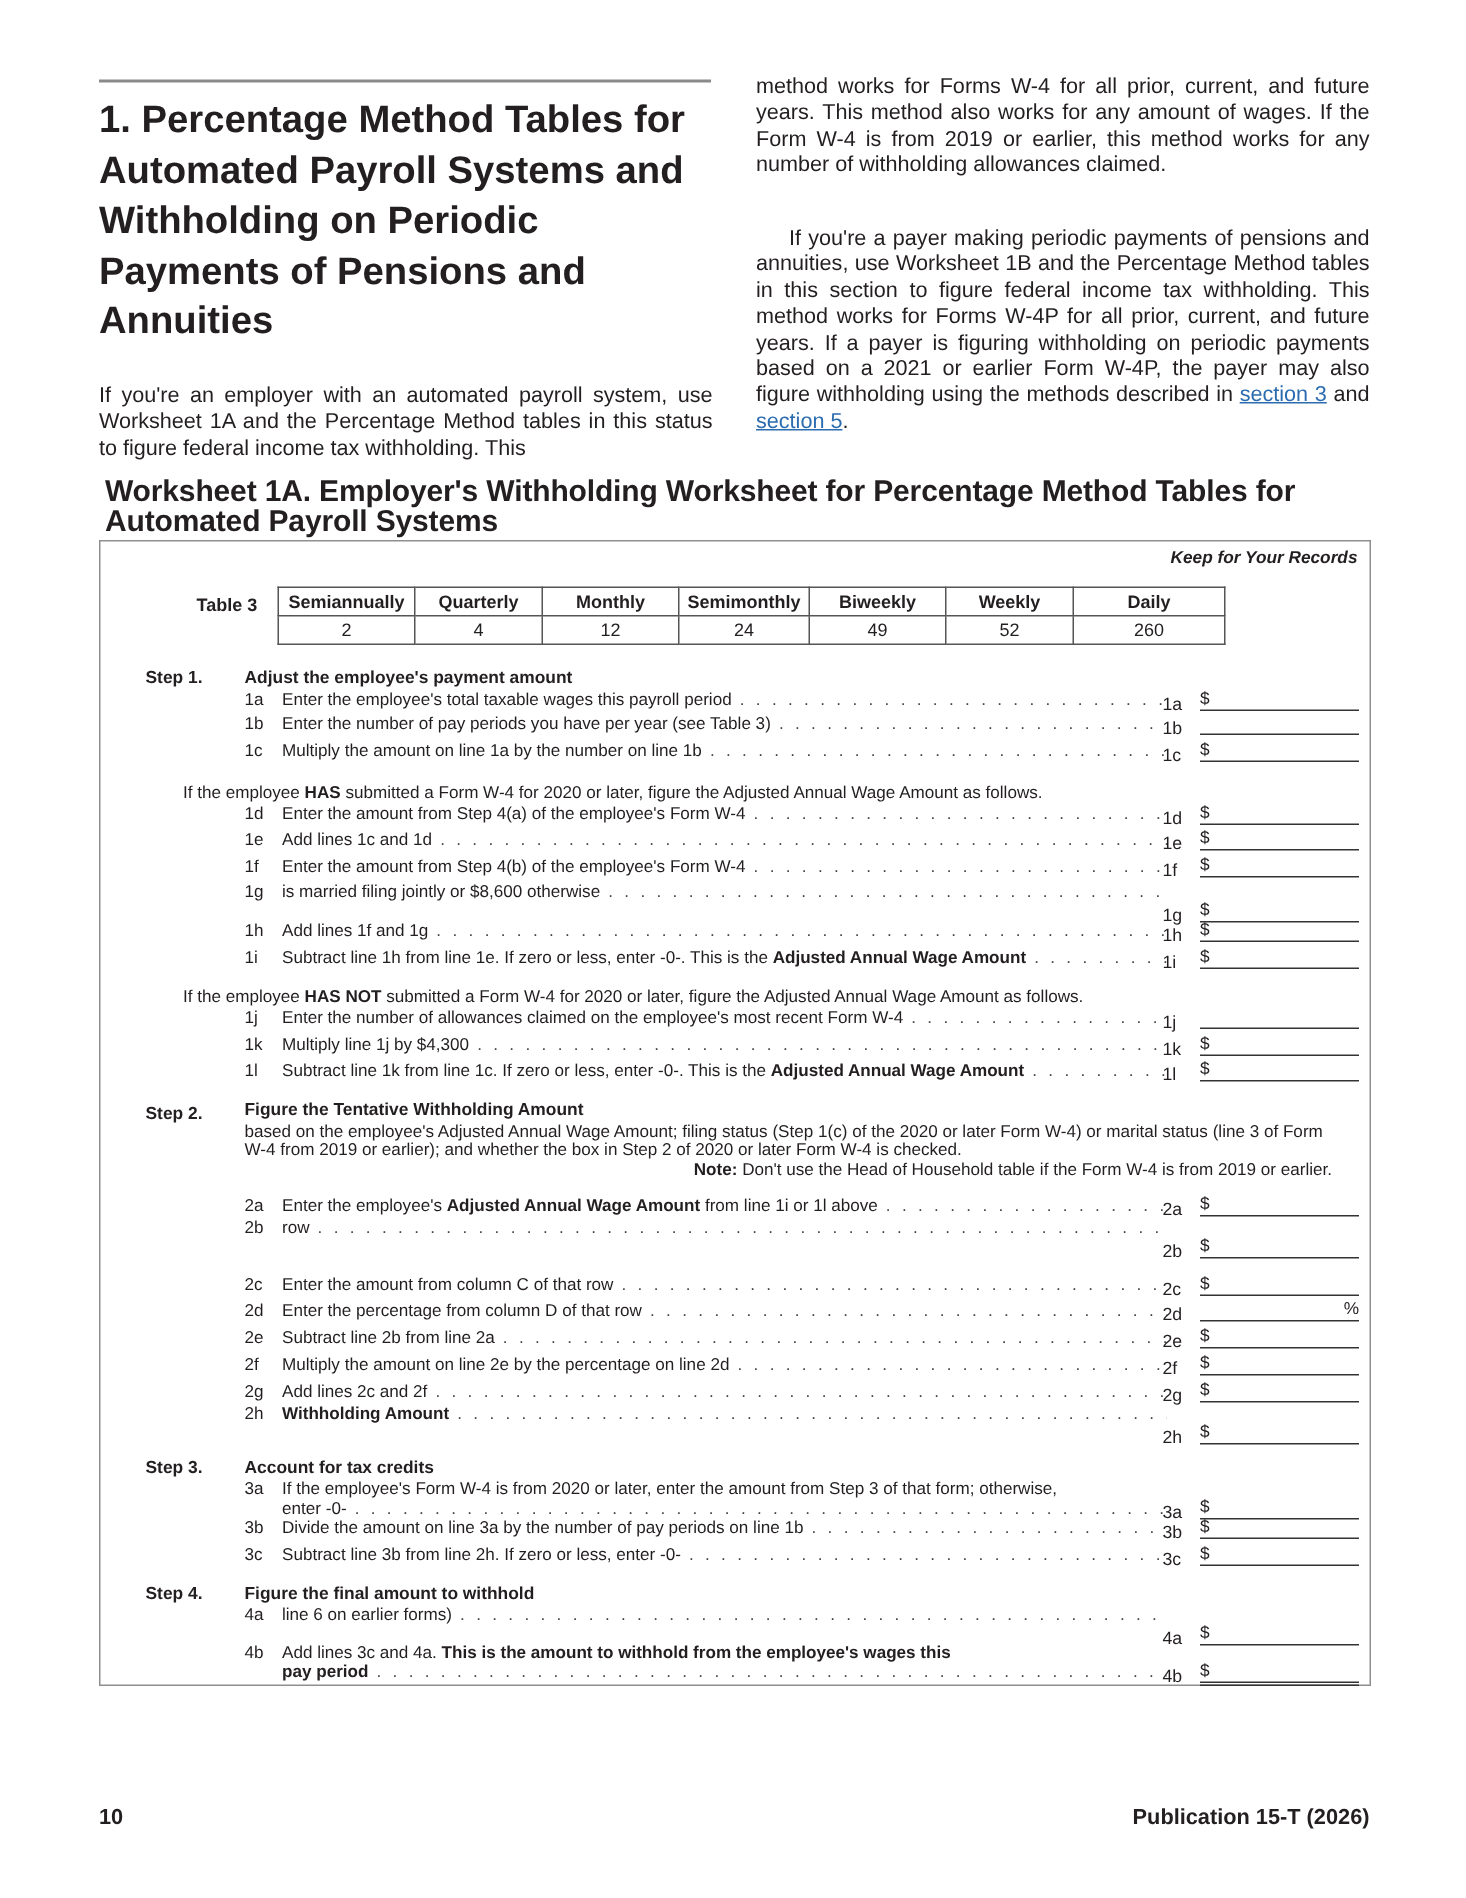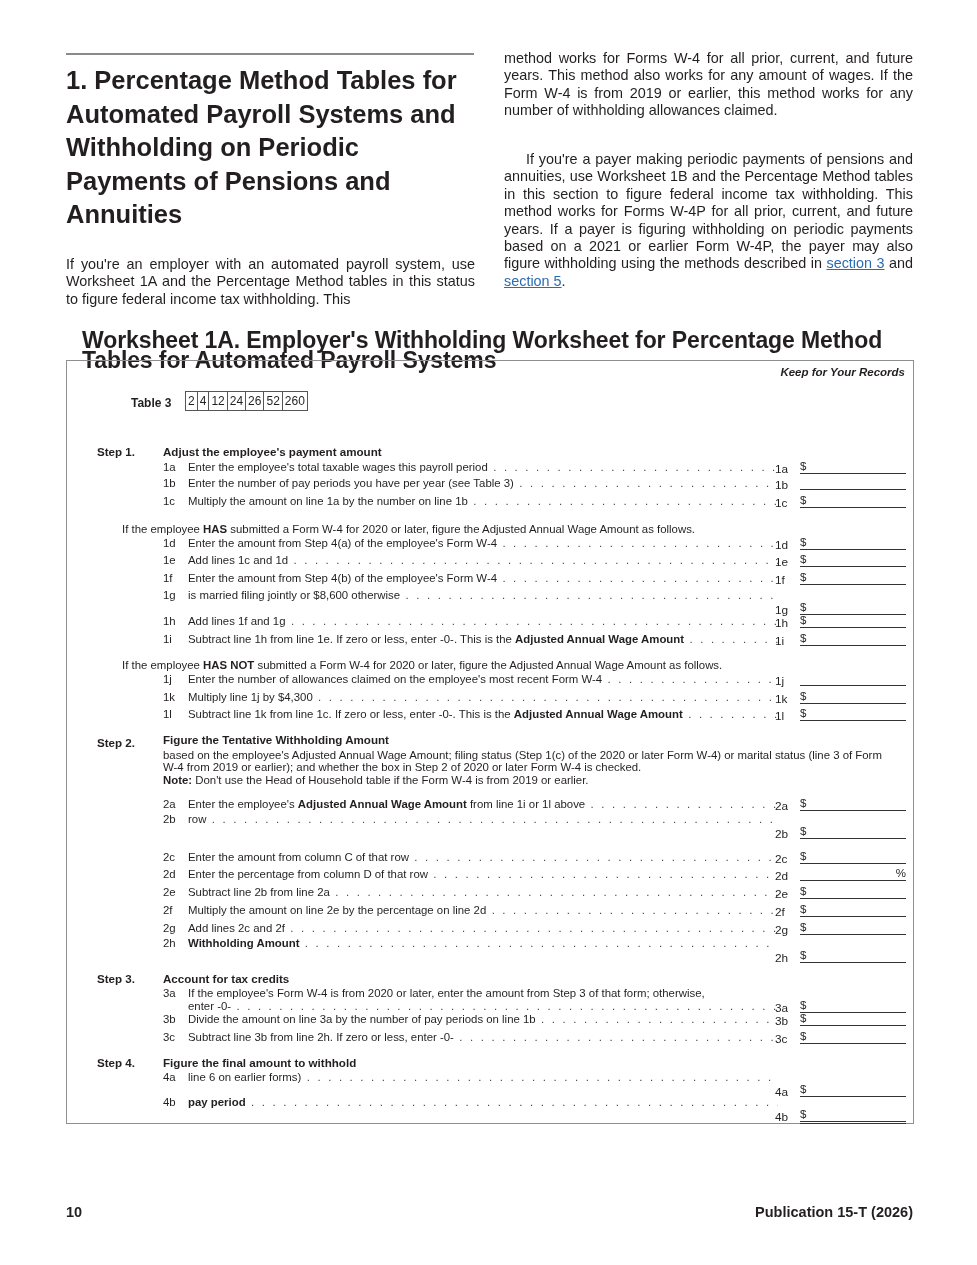--- a/index.html
+++ b/index.html
@@ -4,21 +4,21 @@
 <style>
   html, body { margin:0; padding:0; background:#ffffff; }
   body { width:977px; height:1265px; position:relative; font-family:"Liberation Sans", sans-serif; color:#231f20; overflow:hidden; }
   .toprule { position:absolute; left:66px; top:53px; width:408px; height:2px; background:#8a8a8a; }
   .section-title { position:absolute; left:66px; top:64px; width:420px; font-size:25.5px; font-weight:bold; line-height:33.5px; color:#231f20; margin:0; }
   .col-text { position:absolute; font-size:14.4px; line-height:17.4px; text-align:justify; margin:0; }
   .intro-left { left:66px; top:256px; width:409px; }
   .intro-right1 { left:504px; top:50px; width:409px; }
   .intro-right2 { left:504px; top:151px; width:409px; text-indent:22px; }
   a.link { color:#2b6cb0; text-decoration:underline; }
-  .ws-title { position:absolute; left:66px; top:314px; width:850px; font-size:23px; font-weight:bold; line-height:20px; margin:16px; letter-spacing:-0.1px; }
+  .ws-title { position:absolute; left:66px; top:314px; width:850px; font-size:20px; font-weight:bold; line-height:20px; margin:4px; letter-spacing:-0.1px; }
   .ws-box { position:absolute; left:66px; top:360px; width:848px; height:764px; border:1.5px solid #8f8f8f; box-sizing:border-box; }
   .keep { position:absolute; right:8px; top:5px; font-size:11.5px; font-style:italic; font-weight:bold; text-align:right; line-height:12px; }
   .t3label { position:absolute; left:64px; top:35px; font-size:12px; font-weight:bold; }
   table.t3 { position:absolute; left:118px; top:30px; border-collapse:collapse; font-size:12px; }
   table.t3 th, table.t3 td { border:1px solid #555; text-align:center; height:18px; padding:0 2px; }
   table.t3 th { font-weight:bold; }
   .row { position:absolute; left:0; width:100%; font-size:11.4px; line-height:12.5px; }
   .step-label { position:absolute; left:30px; font-weight:bold; font-size:11.6px; }
   .step-head { position:absolute; left:96px; font-weight:bold; font-size:11.6px; }
   .lnum { position:absolute; left:96px; width:20px; }
@@ -43,26 +43,35 @@
 <p class="col-text intro-right1">method works for Forms W-4 for all prior, current, and future years. This method also works for any amount of wages. If the Form W-4 is from 2019 or earlier, this method works for any number of withholding allowances claimed.</p>
 <p class="col-text intro-right2"><span>If you're a payer making periodic payments of pensions and annuities, use Worksheet 1B and the Percentage Method tables in this section to figure federal income tax withholding. This method works for Forms W-4P for all prior, current, and future years. If a payer is figuring withholding on periodic payments based on a 2021 or earlier Form W-4P, the payer may also figure withholding using the methods described in </span><a class="link" href="#">section 3</a><span> and </span><a class="link" href="#">section 5</a><span>.</span></p>
 
 <h2 class="ws-title">Worksheet 1A. Employer's Withholding Worksheet for Percentage Method Tables for Automated Payroll Systems</h2>
 
 <div class="ws-box">
   <div class="keep"><span>Keep for Your Records</span></div>
   <div class="t3label">Table 3</div>
   <table class="t3">
     <tbody>
+        <tr id="t3h">
+          <th style="width: 86px;">Semiannually</th>
+          <th style="width: 80px;">Quarterly</th>
+          <th style="width: 86px;">Monthly</th>
+          <th style="width: 82px;">Semimonthly</th>
+          <th style="width: 86px;">Biweekly</th>
+          <th style="width: 80px;">Weekly</th>
+          <th style="width: 96px;">Daily</th>
+        </tr>
     <tr id="t3v">
           <td>2</td>
           <td>4</td>
           <td>12</td>
           <td>24</td>
-          <td>26</td>
+          <td>49</td>
           <td>52</td>
           <td>260</td>
         </tr>
   </tbody>
     </table>
   <div id="ws-rows">
       <div class="row step-label" style="top: 85px;">Step 1.</div>
       <div class="row step-head" style="top: 85px; left: 96px;">Adjust the employee's payment amount</div>
       <div class="row" style="top: 100px;">
         <span class="lnum">1a</span>
@@ -158,21 +167,21 @@
         <span class="lnum">1l</span>
         <span class="ltext">
           <span class="dotline">Subtract line 1k from line 1c. If zero or less, enter -0-. This is the <b>Adjusted Annual Wage Amount</b><span class="dots"> . . . . . . . . . . . . . . . . . . . . . . . . . . . . . . . . . . . . . . . . . . . . . . . . . . . . . . . . . . . . . . . . . . . . . . . . . . . . . . . . . . . . . . . . . . . . </span></span>
         </span>
         <span class="lref" style="top: 2px;">1l</span>
         <span class="field" style="top: -1px;">$</span>
       </div>
       <div class="row step-label" style="top: 376px;">Step 2.</div>
       <div class="row step-head" style="top: 373px; left: 96px;">Figure the Tentative Withholding Amount</div>
       <div class="para" style="top: 388px;">based on the employee's Adjusted Annual Wage Amount; filing status (Step 1(c) of the 2020 or later Form W-4) or marital status (line 3 of Form W-4 from 2019 or earlier); and whether the box in Step 2 of 2020 or later Form W-4 is checked.</div>
-      <div class="para" style="top: 413px;"><b>Note:</b> Don't use the Head of Household table if the Form W-4 is from 2019 or earlier.</div>
+      <div class="para" style="top: 413px; text-align: right;"><b>Note:</b> Don't use the Head of Household table if the Form W-4 is from 2019 or earlier.</div>
       <div class="row" style="top: 437px;">
         <span class="lnum">2a</span>
         <span class="ltext">
           <span class="dotline">Enter the employee's <b>Adjusted Annual Wage Amount</b> from line 1i or 1l above<span class="dots"> . . . . . . . . . . . . . . . . . . . . . . . . . . . . . . . . . . . . . . . . . . . . . . . . . . . . . . . . . . . . . . . . . . . . . . . . . . . . . . . . . . . . . . . . . . . . </span></span>
         </span>
         <span class="lref" style="top: 2px;">2a</span>
         <span class="field" style="top: -1px;">$</span>
       </div>
       <div class="row" style="top: 452px;">
         <span class="lnum">2b</span>
@@ -265,20 +274,21 @@
         <span class="lnum">4a</span>
         <span class="ltext">
           <span class="dotline">line 6 on earlier forms)<span class="dots"> . . . . . . . . . . . . . . . . . . . . . . . . . . . . . . . . . . . . . . . . . . . . . . . . . . . . . . . . . . . . . . . . . . . . . . . . . . . . . . . . . . . . . . . . . . . . </span></span>
         </span>
         <span class="lref" style="top: 14.5px;">4a</span>
         <span class="field" style="top: 11.5px;">$</span>
       </div>
       <div class="row" style="top: 735px;">
         <span class="lnum">4b</span>
         <span class="ltext">
+          <span class="dotline">Add lines 3c and 4a. <b>This is the amount to withhold from the employee's wages this</b></span>
           <span class="dotline"><b>pay period</b><span class="dots"> . . . . . . . . . . . . . . . . . . . . . . . . . . . . . . . . . . . . . . . . . . . . . . . . . . . . . . . . . . . . . . . . . . . . . . . . . . . . . . . . . . . . . . . . . . . . </span></span>
         </span>
         <span class="lref" style="top: 14.5px;">4b</span>
         <span class="field double" style="top: 11.5px;">$</span>
       </div>
     </div>
 </div>
 
 <div class="footer-left">10</div>
 <div class="footer-right">Publication 15-T (2026)</div>

